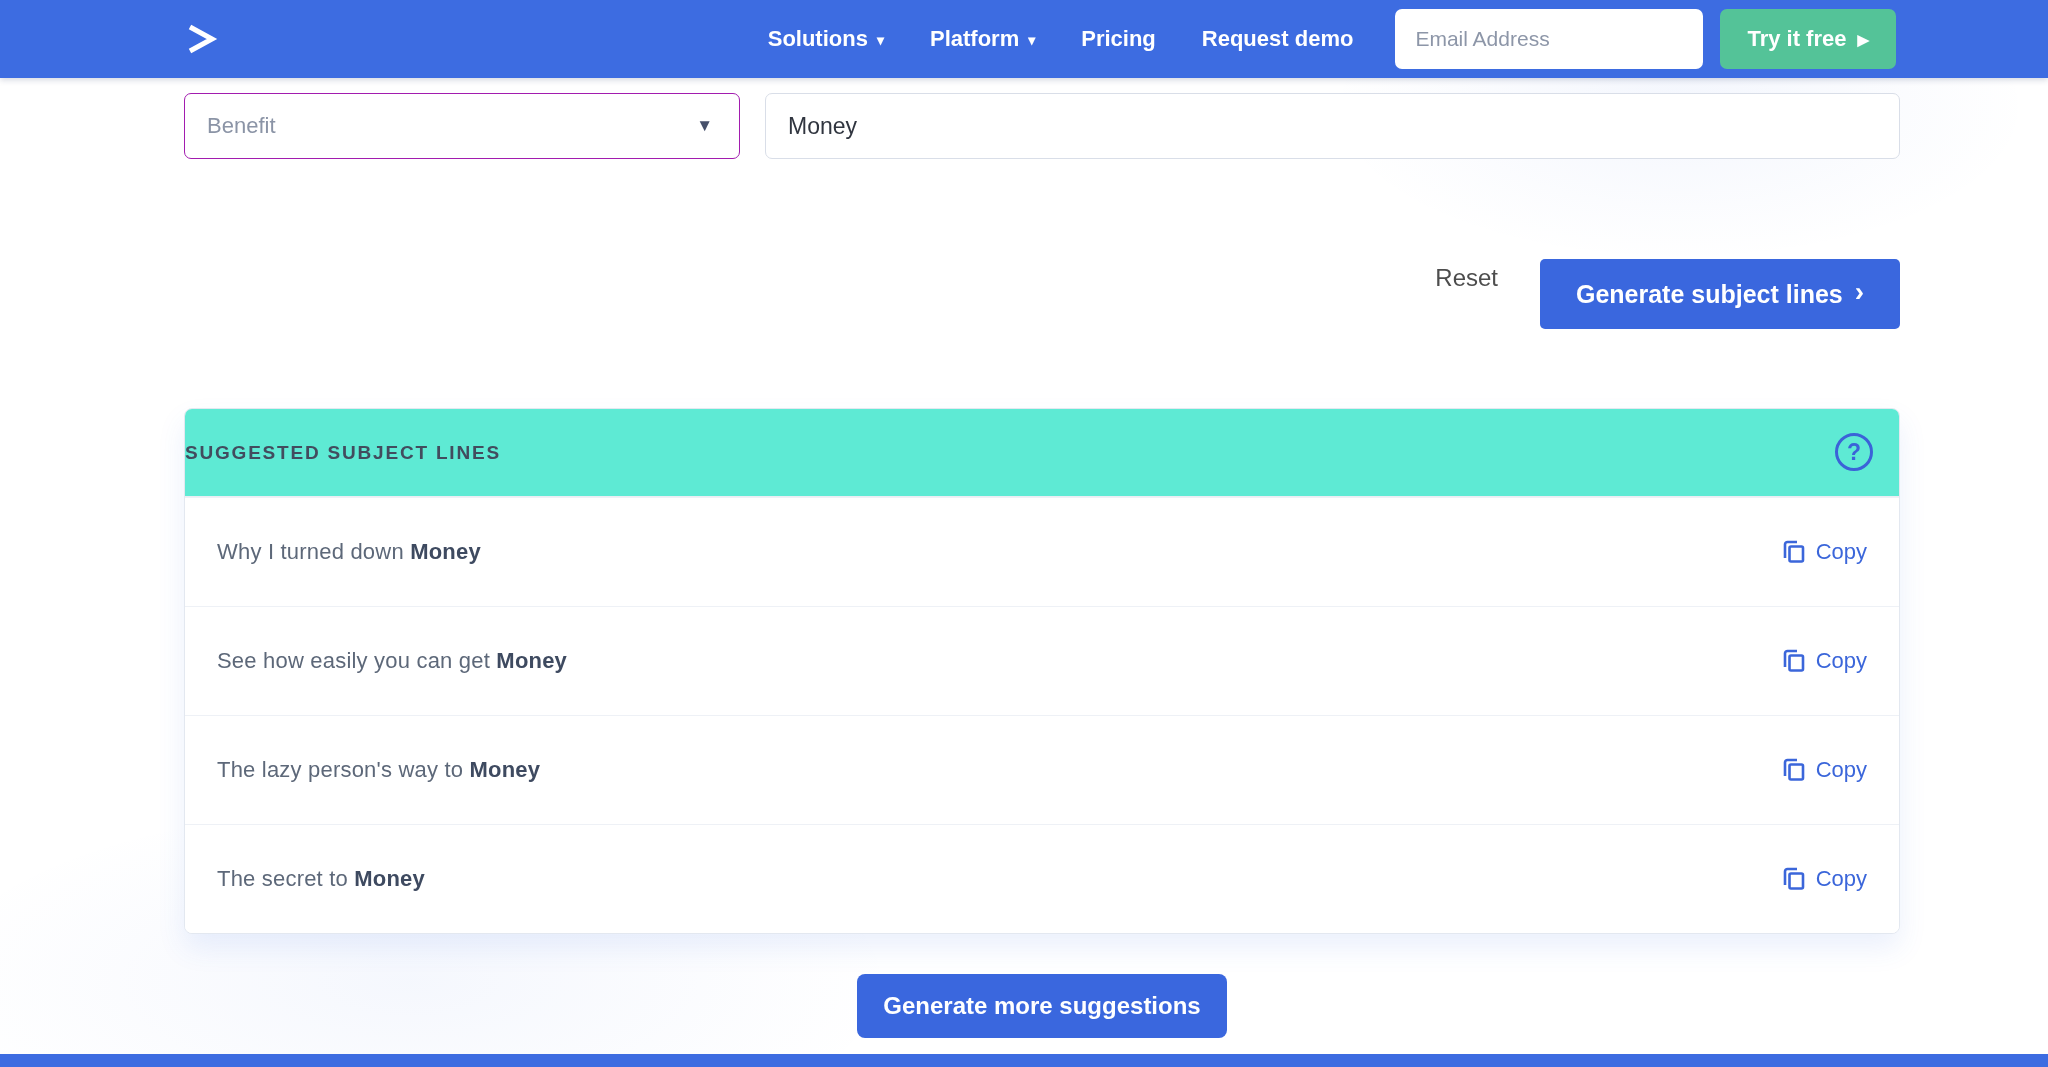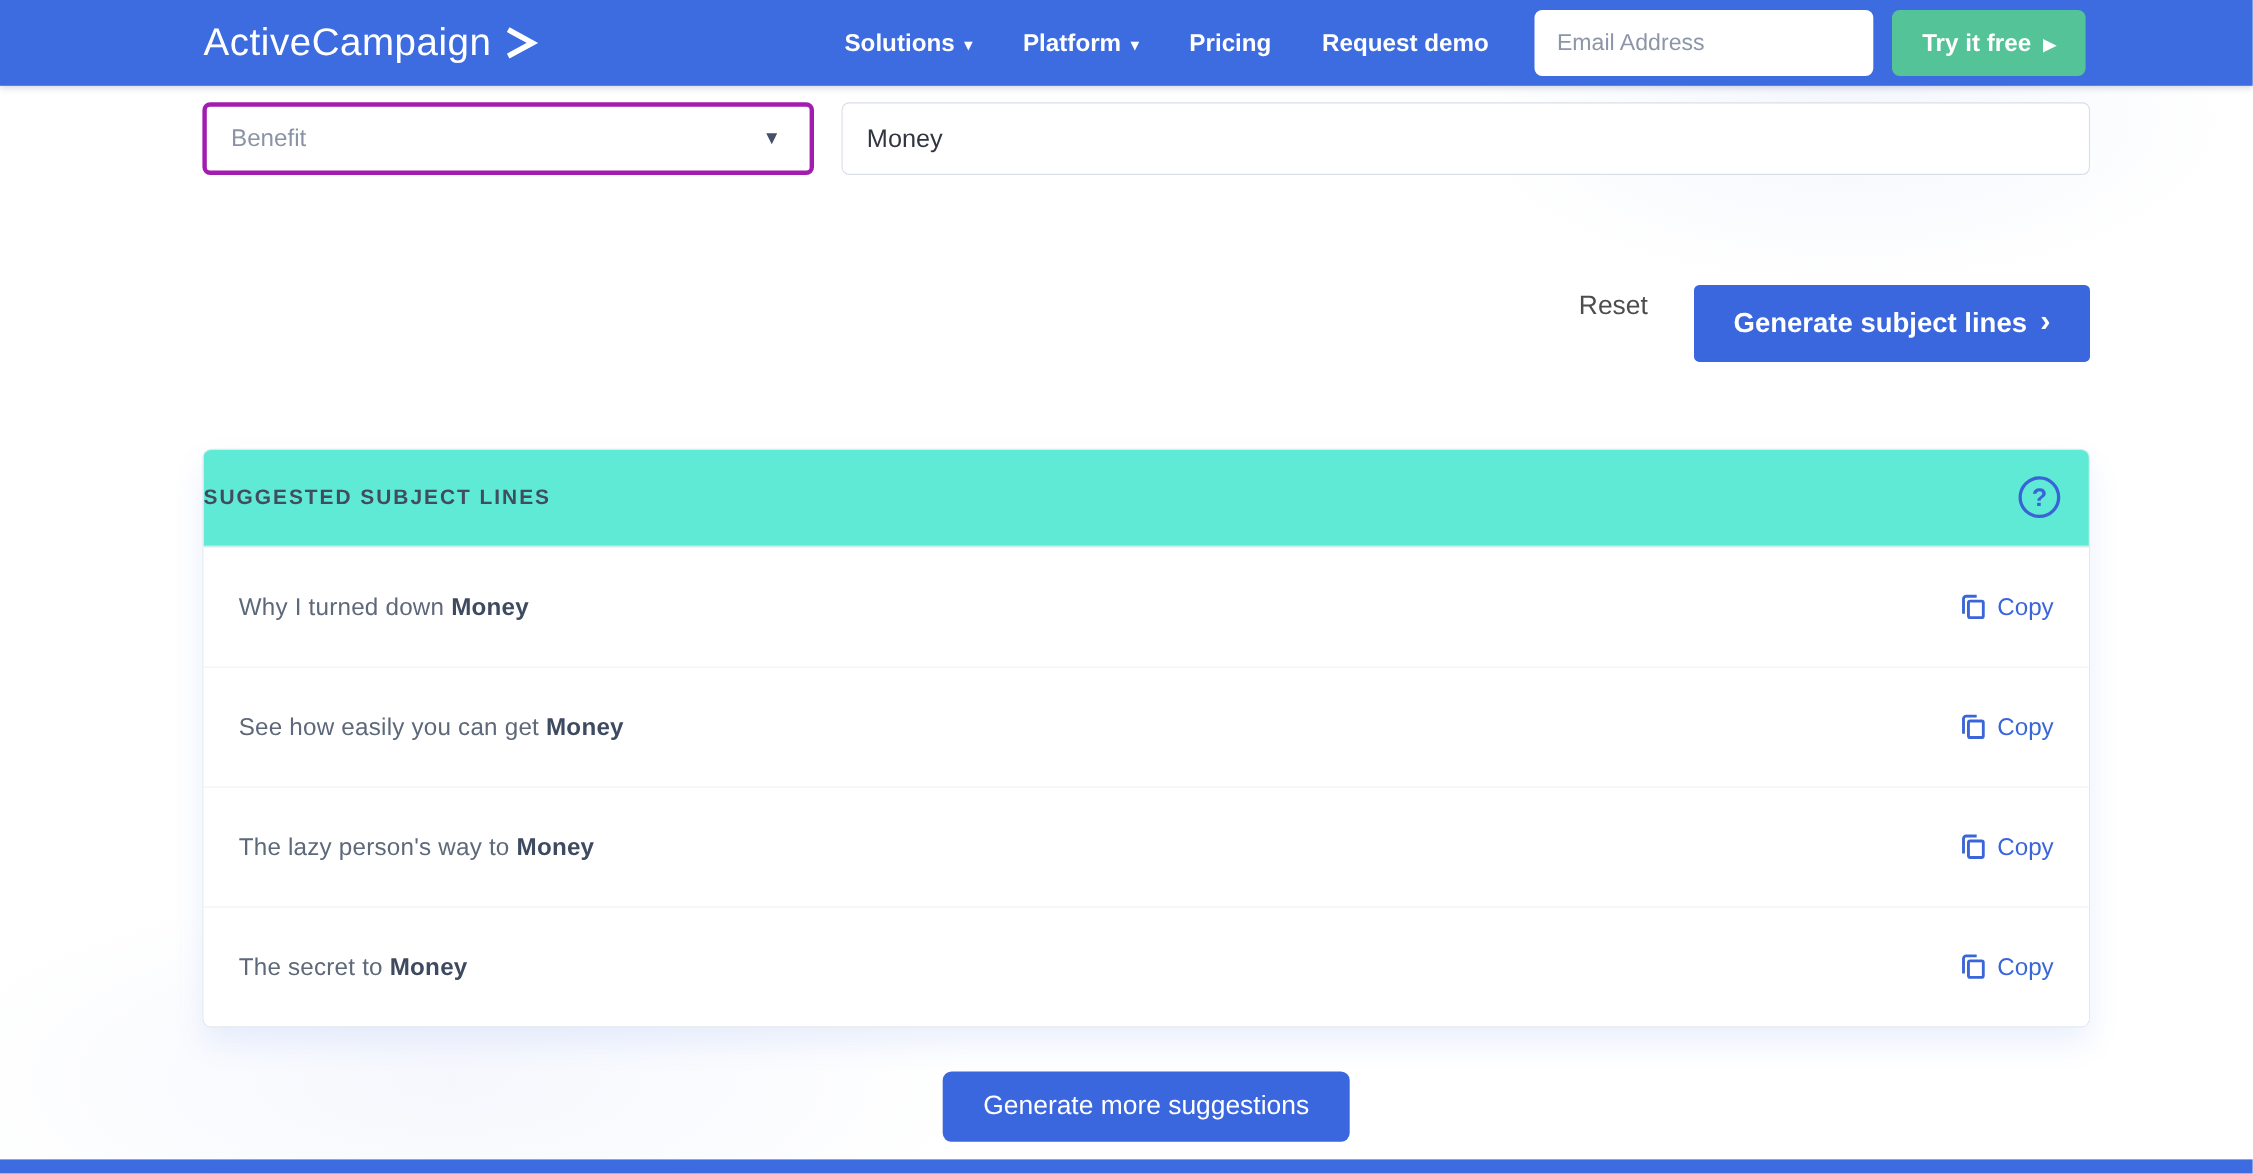--- a/index.html
+++ b/index.html
@@ -54,21 +54,21 @@
     display:flex; align-items:center; gap:11px; cursor:pointer;
   }
   .try-arrow{ font-size:15px; position:relative; top:1px; }
 
   
   .main{ position:relative; width:1716px; margin-left:184px; z-index:2; }
 
   .form-row{ display:flex; gap:25px; margin-top:15px; }
   .select-box{
     width:556px; height:66px;
-    border:4px solid #a21caf; border-radius:7px;
+    border:1px solid #a21caf; border-radius:7px;
     background:#fff;
     display:flex; align-items:center;
     padding:0 26px 0 22px;
     cursor:pointer;
   }
   .select-value{ font-size:22px; color:#8b94a6; }
   .select-caret{ margin-left:auto; font-size:17px; color:#46506b; }
   .keyword-input{
     flex:1; height:66px;
     border:1px solid #d9dee8; border-radius:7px;
@@ -134,37 +134,36 @@
     background:none; border:none; cursor:pointer;
     color:#3b66da; font-size:22px;
     font-family:"Liberation Sans", sans-serif;
   }
   .copy-btn svg{ display:block; }
 
   .more-wrap{ margin-top:40px; text-align:center; }
   .more-btn{
     width:370px; height:64px;
     background:#3a67de; border:none; border-radius:8px;
-    color:#fff; font-size:24px; font-weight:400;
+    color:#fff; font-size:24px; font-weight:700;
     font-family:"Liberation Sans", sans-serif;
     cursor:pointer;
   }
 
   .footer-strip{
     position:absolute; left:0; bottom:0;
     width:100%; height:13px;
     background:#3d6ce1;
   }
 </style>
 </head>
 <body>
 
 <header class="navbar">
   <div class="logo">
-    <span class="logo-text">ActiveCampaign</span>
     <span class="logo-arrow">
       <svg width="34" height="30" viewBox="0 0 34 30">
         <path d="M5 3 L27 15 L5 27" fill="none" stroke="#ffffff" stroke-width="5" stroke-linejoin="miter"></path>
       </svg>
     </span>
   </div>
   <nav class="nav-links">
     <div class="nav-link">
       <span>Solutions</span>
       <span class="nav-caret">▾</span>

